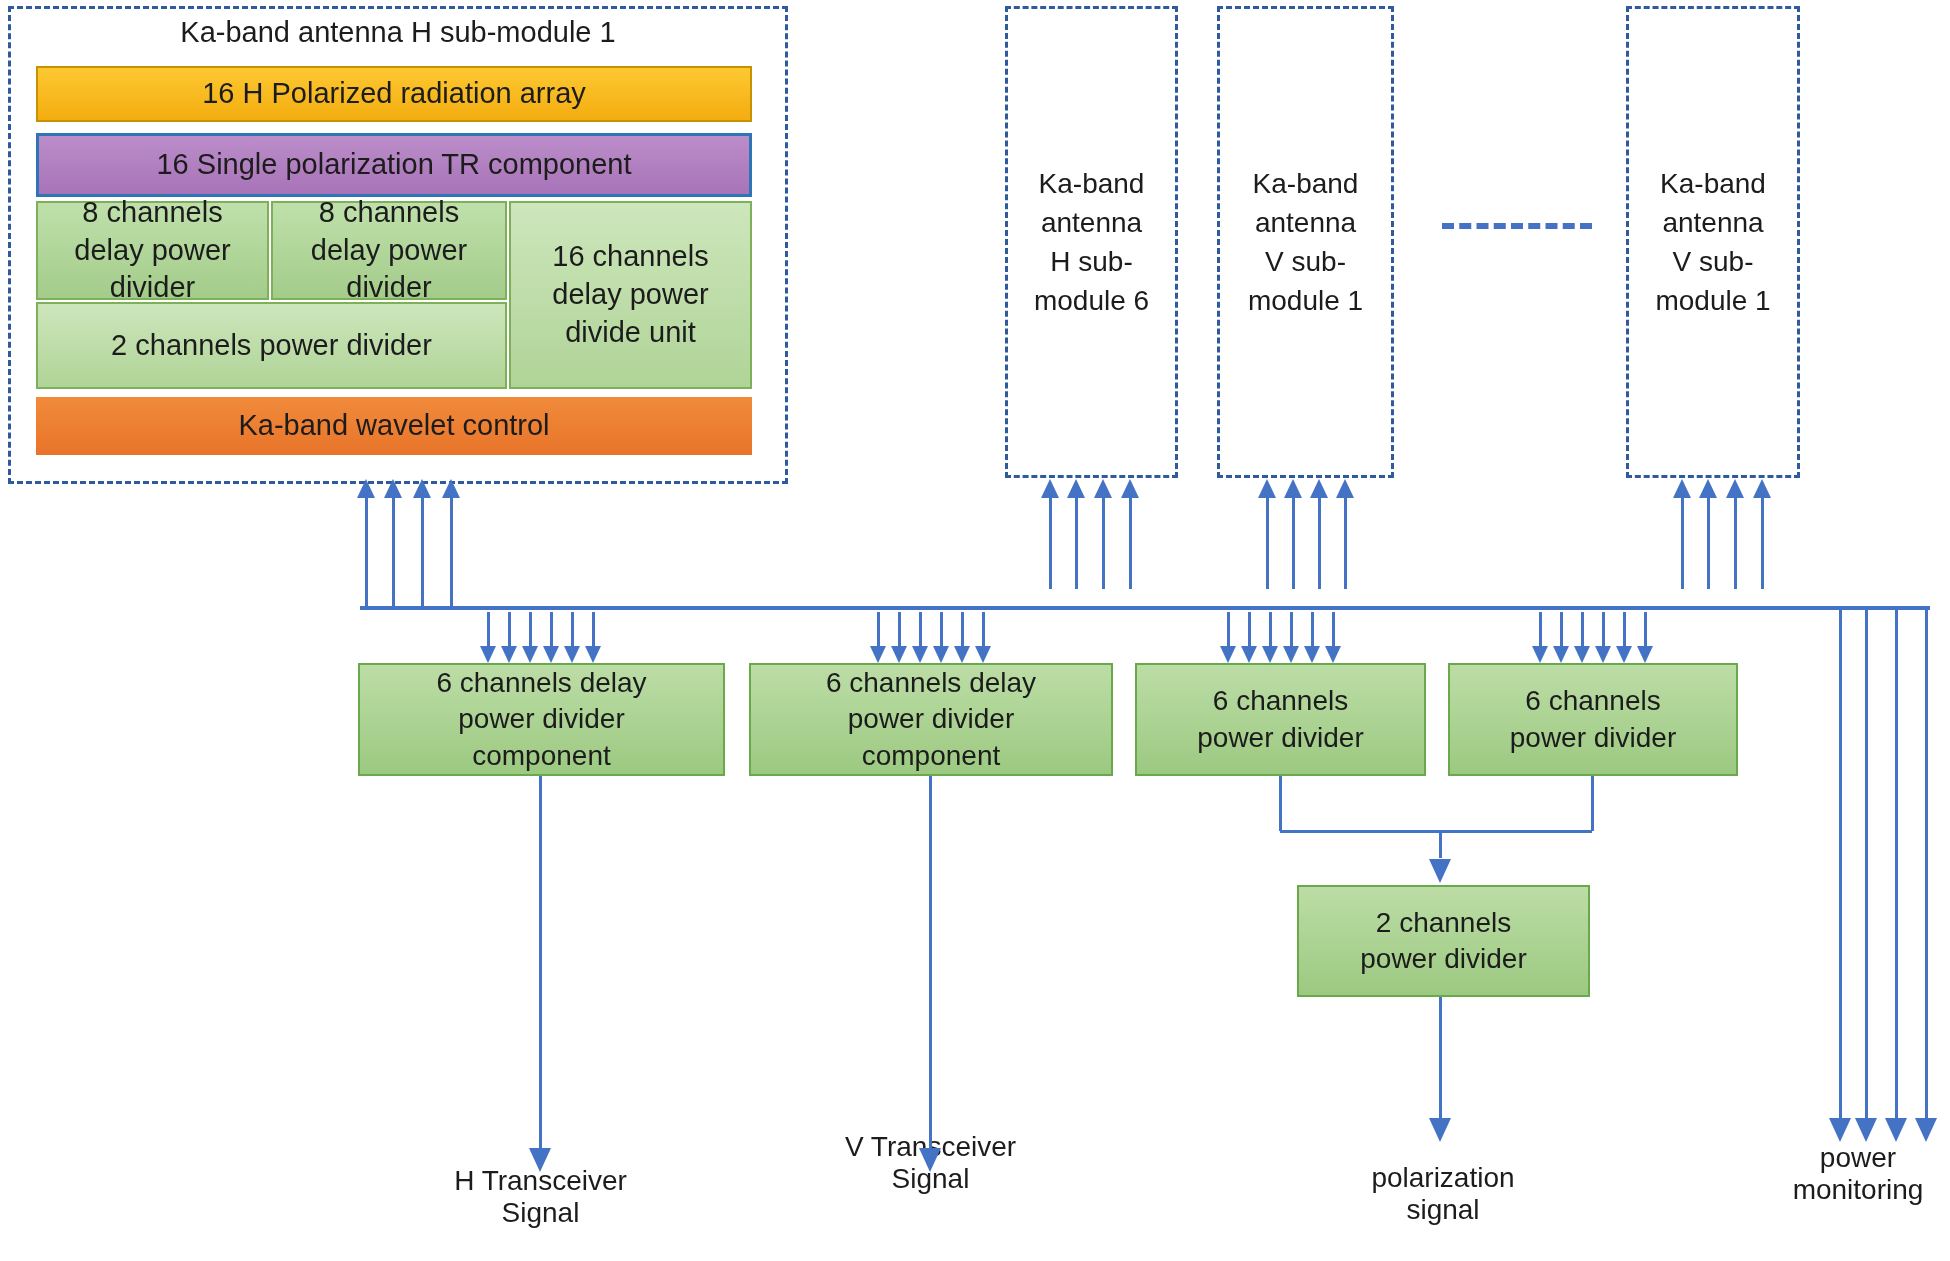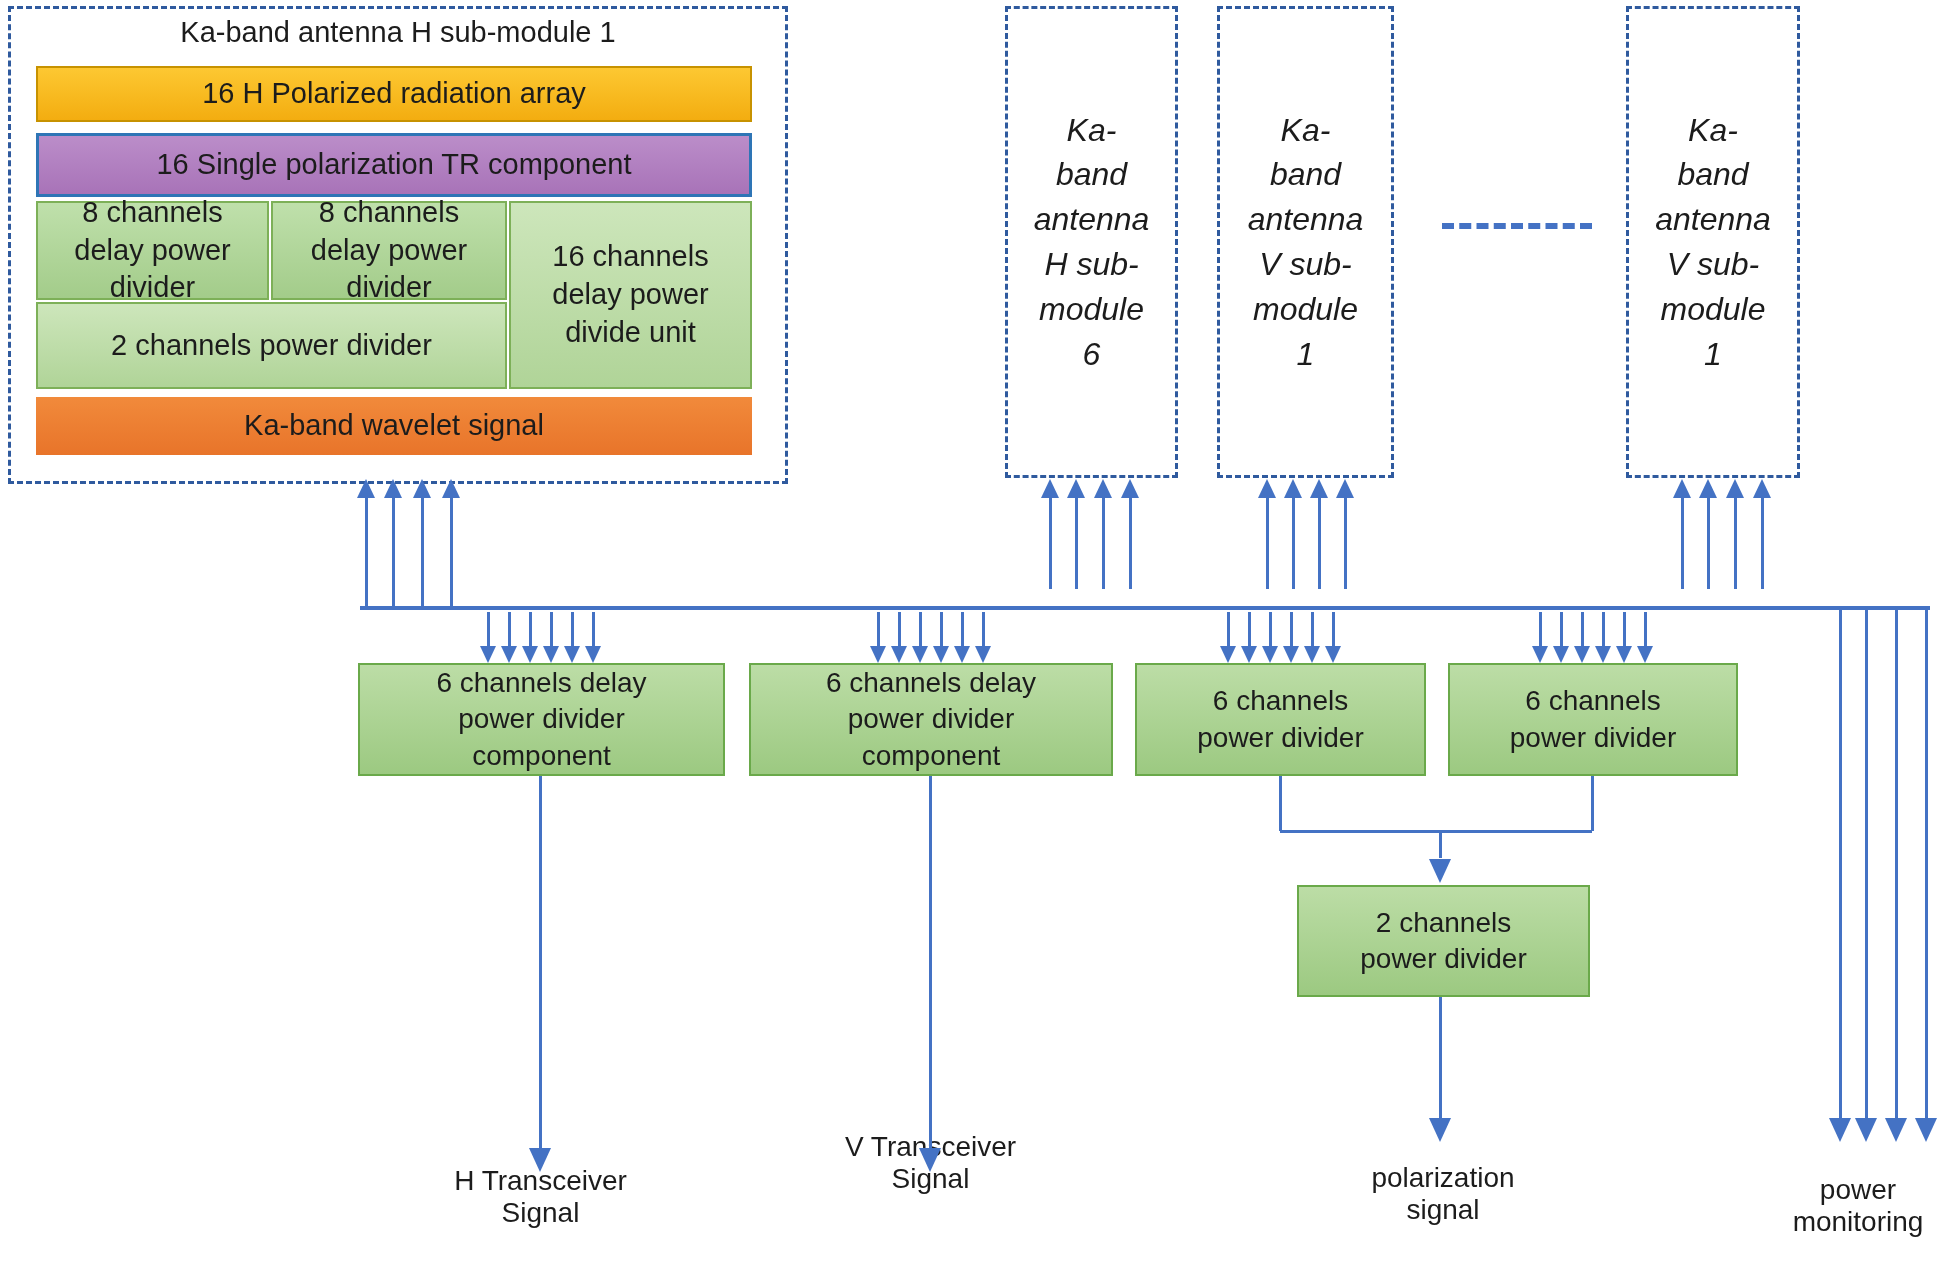--- a/index.html
+++ b/index.html
@@ -6,21 +6,21 @@
   #canvas{
     position:relative;width:1950px;height:1261px;background:#ffffff;overflow:hidden;
     font-family:"Liberation Sans","DejaVu Sans",sans-serif;color:#1c1c1c;
   }
   .abs{position:absolute;}
   
   .dashed-box{
     position:absolute;border:3px dashed #2f5a9e;background:#ffffff;
     display:flex;align-items:center;justify-content:center;
   }
-  .dashed-box .lbl{width:120px;text-align:center;font-size:32px;line-height:1.4;font-style:italic;}
+  .dashed-box .lbl{width:120px;text-align:center;font-size:28px;line-height:1.4;}
   
   .blk{position:absolute;display:flex;align-items:center;justify-content:center;text-align:center;box-sizing:border-box;}
   .blk-title{position:absolute;text-align:center;font-size:29px;}
   .yellow{background:linear-gradient(#fdc832,#f3ad10);border:2px solid #c79200;font-size:29px;}
   .purple{background:linear-gradient(#bb8dc9,#a873b8);border:3px solid #2e75b6;font-size:29px;}
   .green-dk{background:linear-gradient(#bfe0ab,#a3cc8a);border:2px solid #7db058;font-size:29px;}
   .green-lt{background:linear-gradient(#cde6bb,#b0d498);border:2px solid #7db058;font-size:29px;}
   .orange{background:linear-gradient(#f18a3b,#e8742a);font-size:29px;}
   
   .green-mid{background:linear-gradient(#bcdda6,#9cc981);border:2px solid #6aa94a;font-size:28px;}
@@ -56,21 +56,21 @@
 
   <div class="blk green-lt" style="left:509px;top:201px;width:243px;height:188px;">
     <span class="inner" style="width:180px;">16 channels delay power divide unit</span>
   </div>
 
   <div class="blk green-lt" style="left:36px;top:302px;width:471px;height:87px;">
     <span class="inner">2 channels power divider</span>
   </div>
 
   <div class="blk orange" style="left:36px;top:397px;width:716px;height:58px;">
-    <span class="inner">Ka-band wavelet signal</span>
+    <span class="inner">Ka-band wavelet control</span>
   </div>
 
   <div class="dashed-box" style="left:1005px;top:6px;width:167px;height:466px;">
     <div class="lbl">Ka-band antenna H sub-module 6</div>
   </div>
 
   <div class="dashed-box" style="left:1217px;top:6px;width:171px;height:466px;">
     <div class="lbl">Ka-band antenna V sub-module 1</div>
   </div>
 
@@ -98,21 +98,21 @@
     <span class="inner" style="width:200px;">6 channels power divider</span>
   </div>
 
   <div class="blk green-mid" style="left:1297px;top:885px;width:293px;height:112px;">
     <span class="inner" style="width:200px;">2 channels power divider</span>
   </div>
 
   <div class="out-label" style="left:453px;top:1165px;width:175px;">H Transceiver Signal</div>
   <div class="out-label" style="left:843px;top:1131px;width:175px;">V Transceiver Signal</div>
   <div class="out-label" style="left:1353px;top:1162px;width:180px;">polarization signal</div>
-  <div class="out-label" style="left:1768px;top:1174px;width:180px;">power monitoring</div>
+  <div class="out-label" style="left:1768px;top:1142px;width:180px;">power monitoring</div>
 
   <div id="wires">
       <div class="abs" style="left: 357px; top: 479px; width: 0px; height: 0px; border-left: 9px solid transparent; border-right: 9px solid transparent; border-bottom: 19px solid rgb(68, 114, 196);"></div>
       <div class="abs" style="left: 364.5px; top: 497px; width: 3px; height: 110px; background: rgb(68, 114, 196);"></div>
       <div class="abs" style="left: 384px; top: 479px; width: 0px; height: 0px; border-left: 9px solid transparent; border-right: 9px solid transparent; border-bottom: 19px solid rgb(68, 114, 196);"></div>
       <div class="abs" style="left: 391.5px; top: 497px; width: 3px; height: 110px; background: rgb(68, 114, 196);"></div>
       <div class="abs" style="left: 413px; top: 479px; width: 0px; height: 0px; border-left: 9px solid transparent; border-right: 9px solid transparent; border-bottom: 19px solid rgb(68, 114, 196);"></div>
       <div class="abs" style="left: 420.5px; top: 497px; width: 3px; height: 110px; background: rgb(68, 114, 196);"></div>
       <div class="abs" style="left: 442px; top: 479px; width: 0px; height: 0px; border-left: 9px solid transparent; border-right: 9px solid transparent; border-bottom: 19px solid rgb(68, 114, 196);"></div>
       <div class="abs" style="left: 449.5px; top: 497px; width: 3px; height: 110px; background: rgb(68, 114, 196);"></div>

